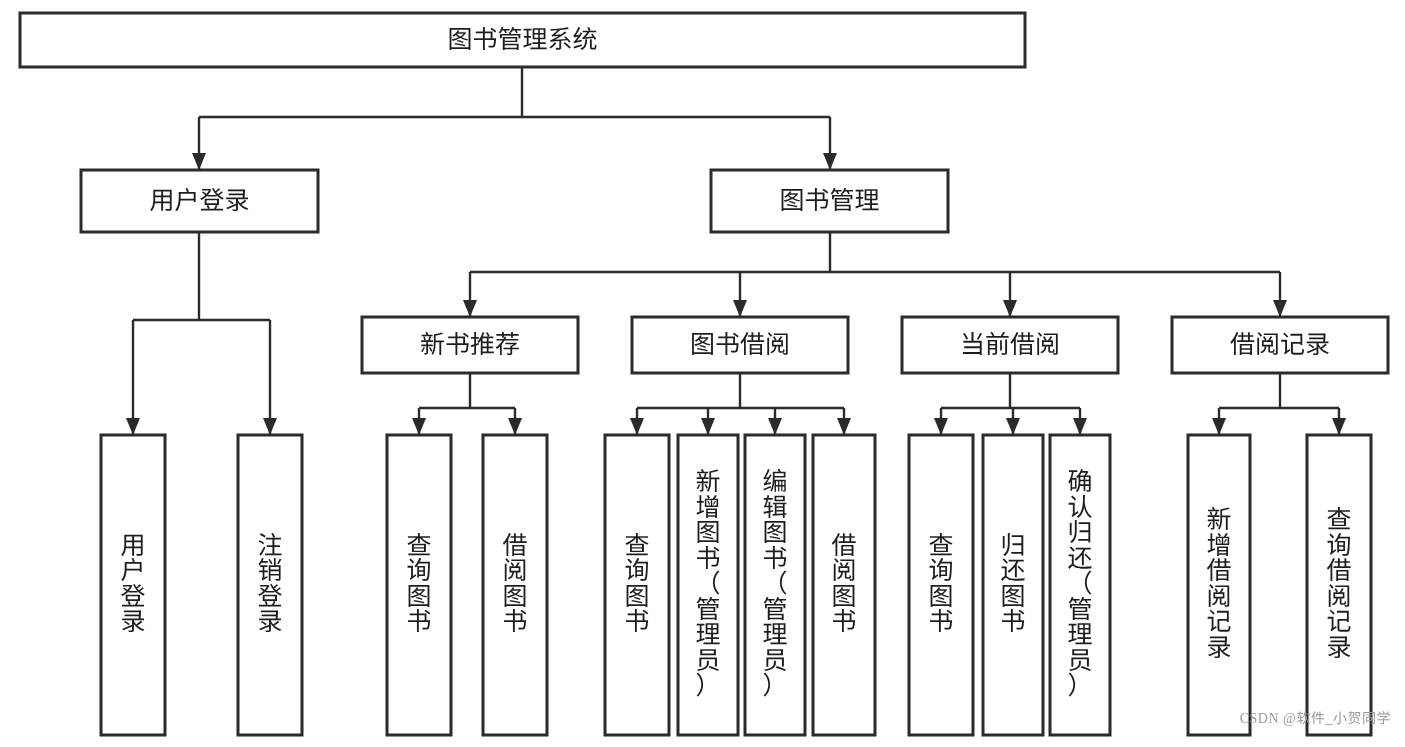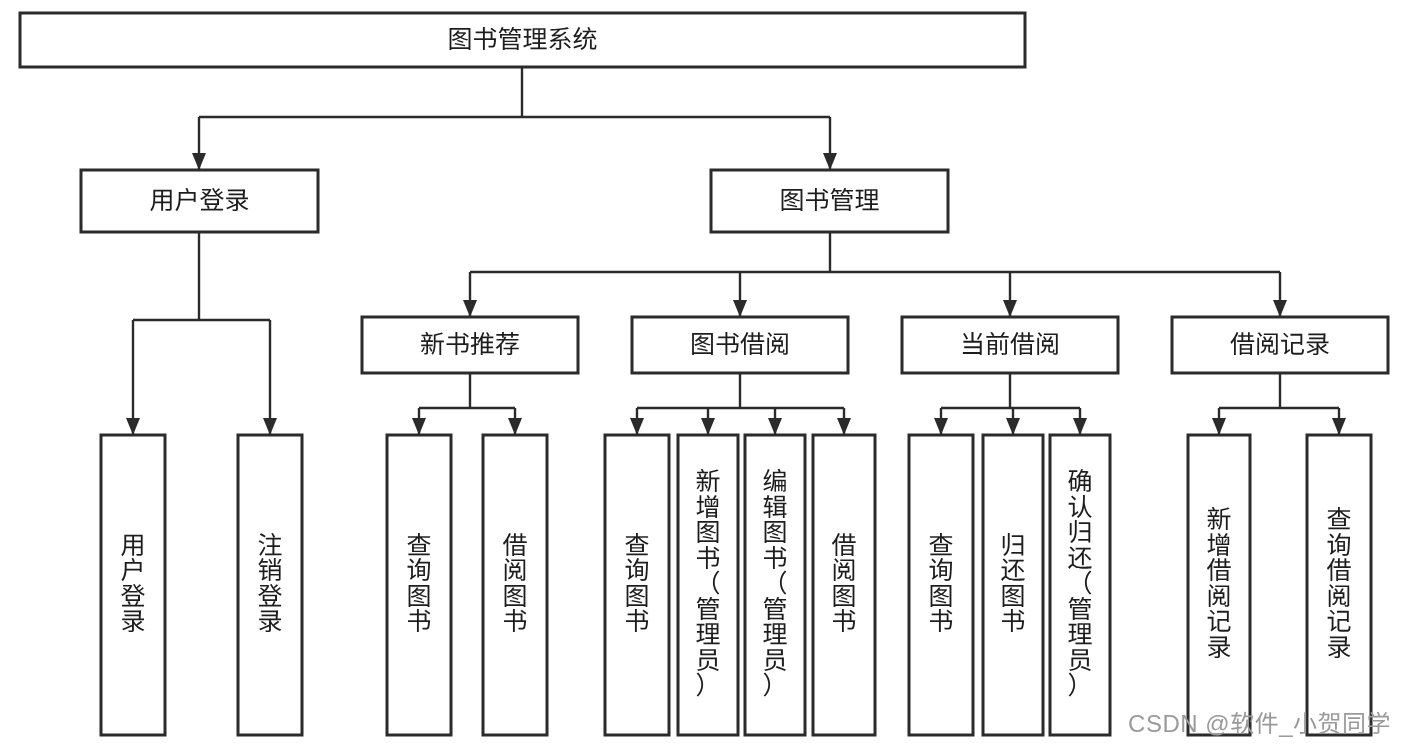--- a/index.html
+++ b/index.html
@@ -52,23 +52,23 @@
   }
   .node-label-v {
     fill: #1d1d1d;
     font-family: "DejaVu Sans", "Liberation Sans", sans-serif;
     font-size: 25px;
     text-anchor: middle;
   }
   .watermark-text {
     position: absolute;
     right: 14px;
-    bottom: 8px;
-    font-family: Liberation Sans, sans-serif;
-    font-size: 24px;
+    bottom: 20px;
+    font-family: Liberation Serif, serif;
+    font-size: 14px;
     color: #9a9a9a;
     white-space: nowrap;
     letter-spacing: 0.5px;
   }
 </style>
 </head>
 <body>
 
 <div id="diagram-root">
   <svg id="tree-svg" viewBox="0 0 1405 747">

